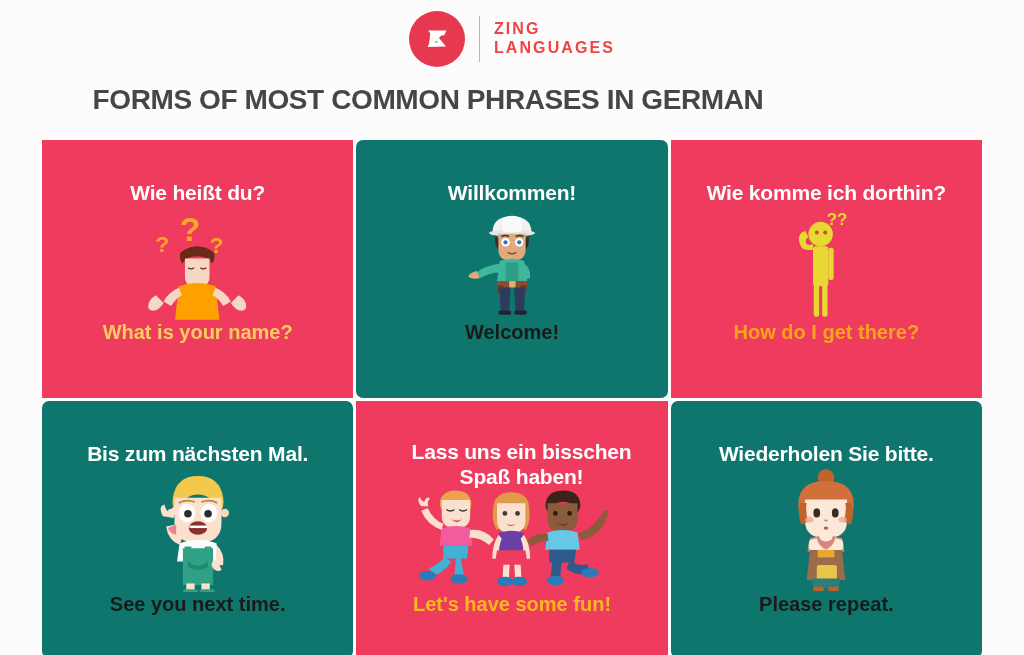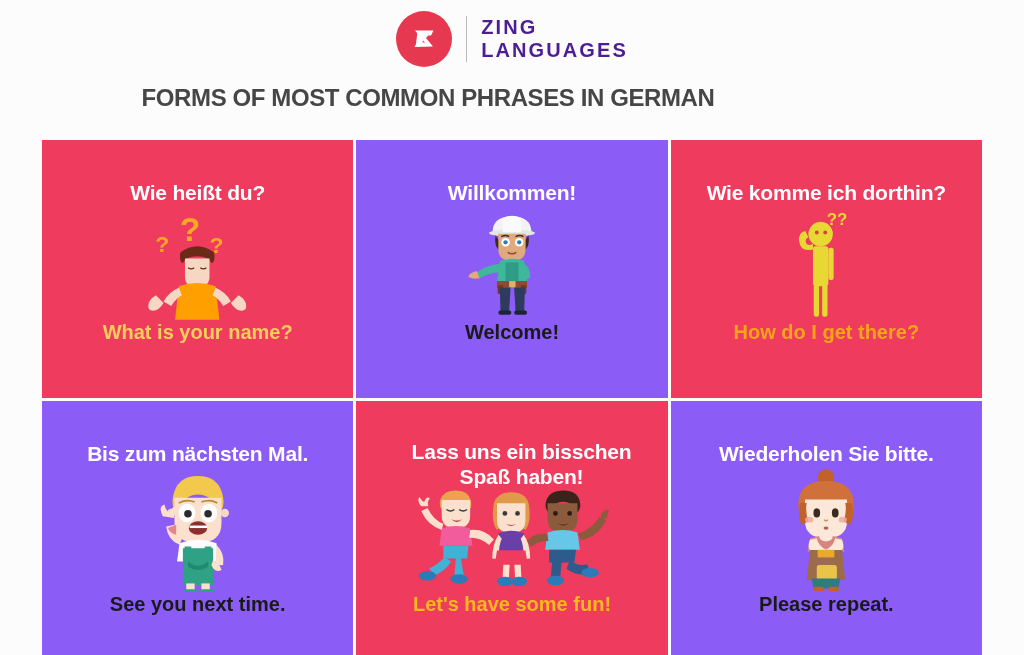--- a/index.html
+++ b/index.html
@@ -25,29 +25,29 @@
   }
   .logo-mark svg { display: block; }
   .logo-div {
     width: 1px; height: 46px; background: #b9b9bd; flex: 0 0 auto;
   }
   .logo-text {
     display: flex; flex-direction: column; justify-content: center;
     line-height: 1.16;
   }
   .logo-text span {
-    font-size: 20px; font-weight: bold; letter-spacing: 2.1px;
-    color: #4c1d95;
+    font-size: 16px; font-weight: bold; letter-spacing: 2.1px;
+    color: #ef4444;
   }
 
   
   .main-title {
     position: absolute; left: 0; top: 84px; width: 856px;
     text-align: center;
-    font-size: 24px; font-weight: bold;
+    font-size: 28px; font-weight: bold;
     letter-spacing: -0.4px;
     color: #464646;
     white-space: nowrap;
   }
 
   
   .grid {
     position: absolute; left: 42px; top: 140px;
     width: 940px; height: 515px;
     display: grid;
@@ -57,21 +57,21 @@
     background: #fdfdfd;
   }
   .cell {
     position: relative;
     display: flex; flex-direction: column;
     align-items: center;
     overflow: hidden;
     padding: 16px 6px;
   }
   .cell.bg-crimson { background: #ef3b5d; }
-  .cell.bg-pink    { background: #8b5cf6; }
+  .cell.bg-pink    { background: #0f766e; border-radius: 7px; }
 
   .de {
     margin-top: 24px;
     text-align: center;
     font-size: 21px; font-weight: bold;
     color: #ffffff;
     line-height: 1.2;
     letter-spacing: -0.2px;
   }
   .de.two-line { margin-top: 22px; margin-left: 19px; }

